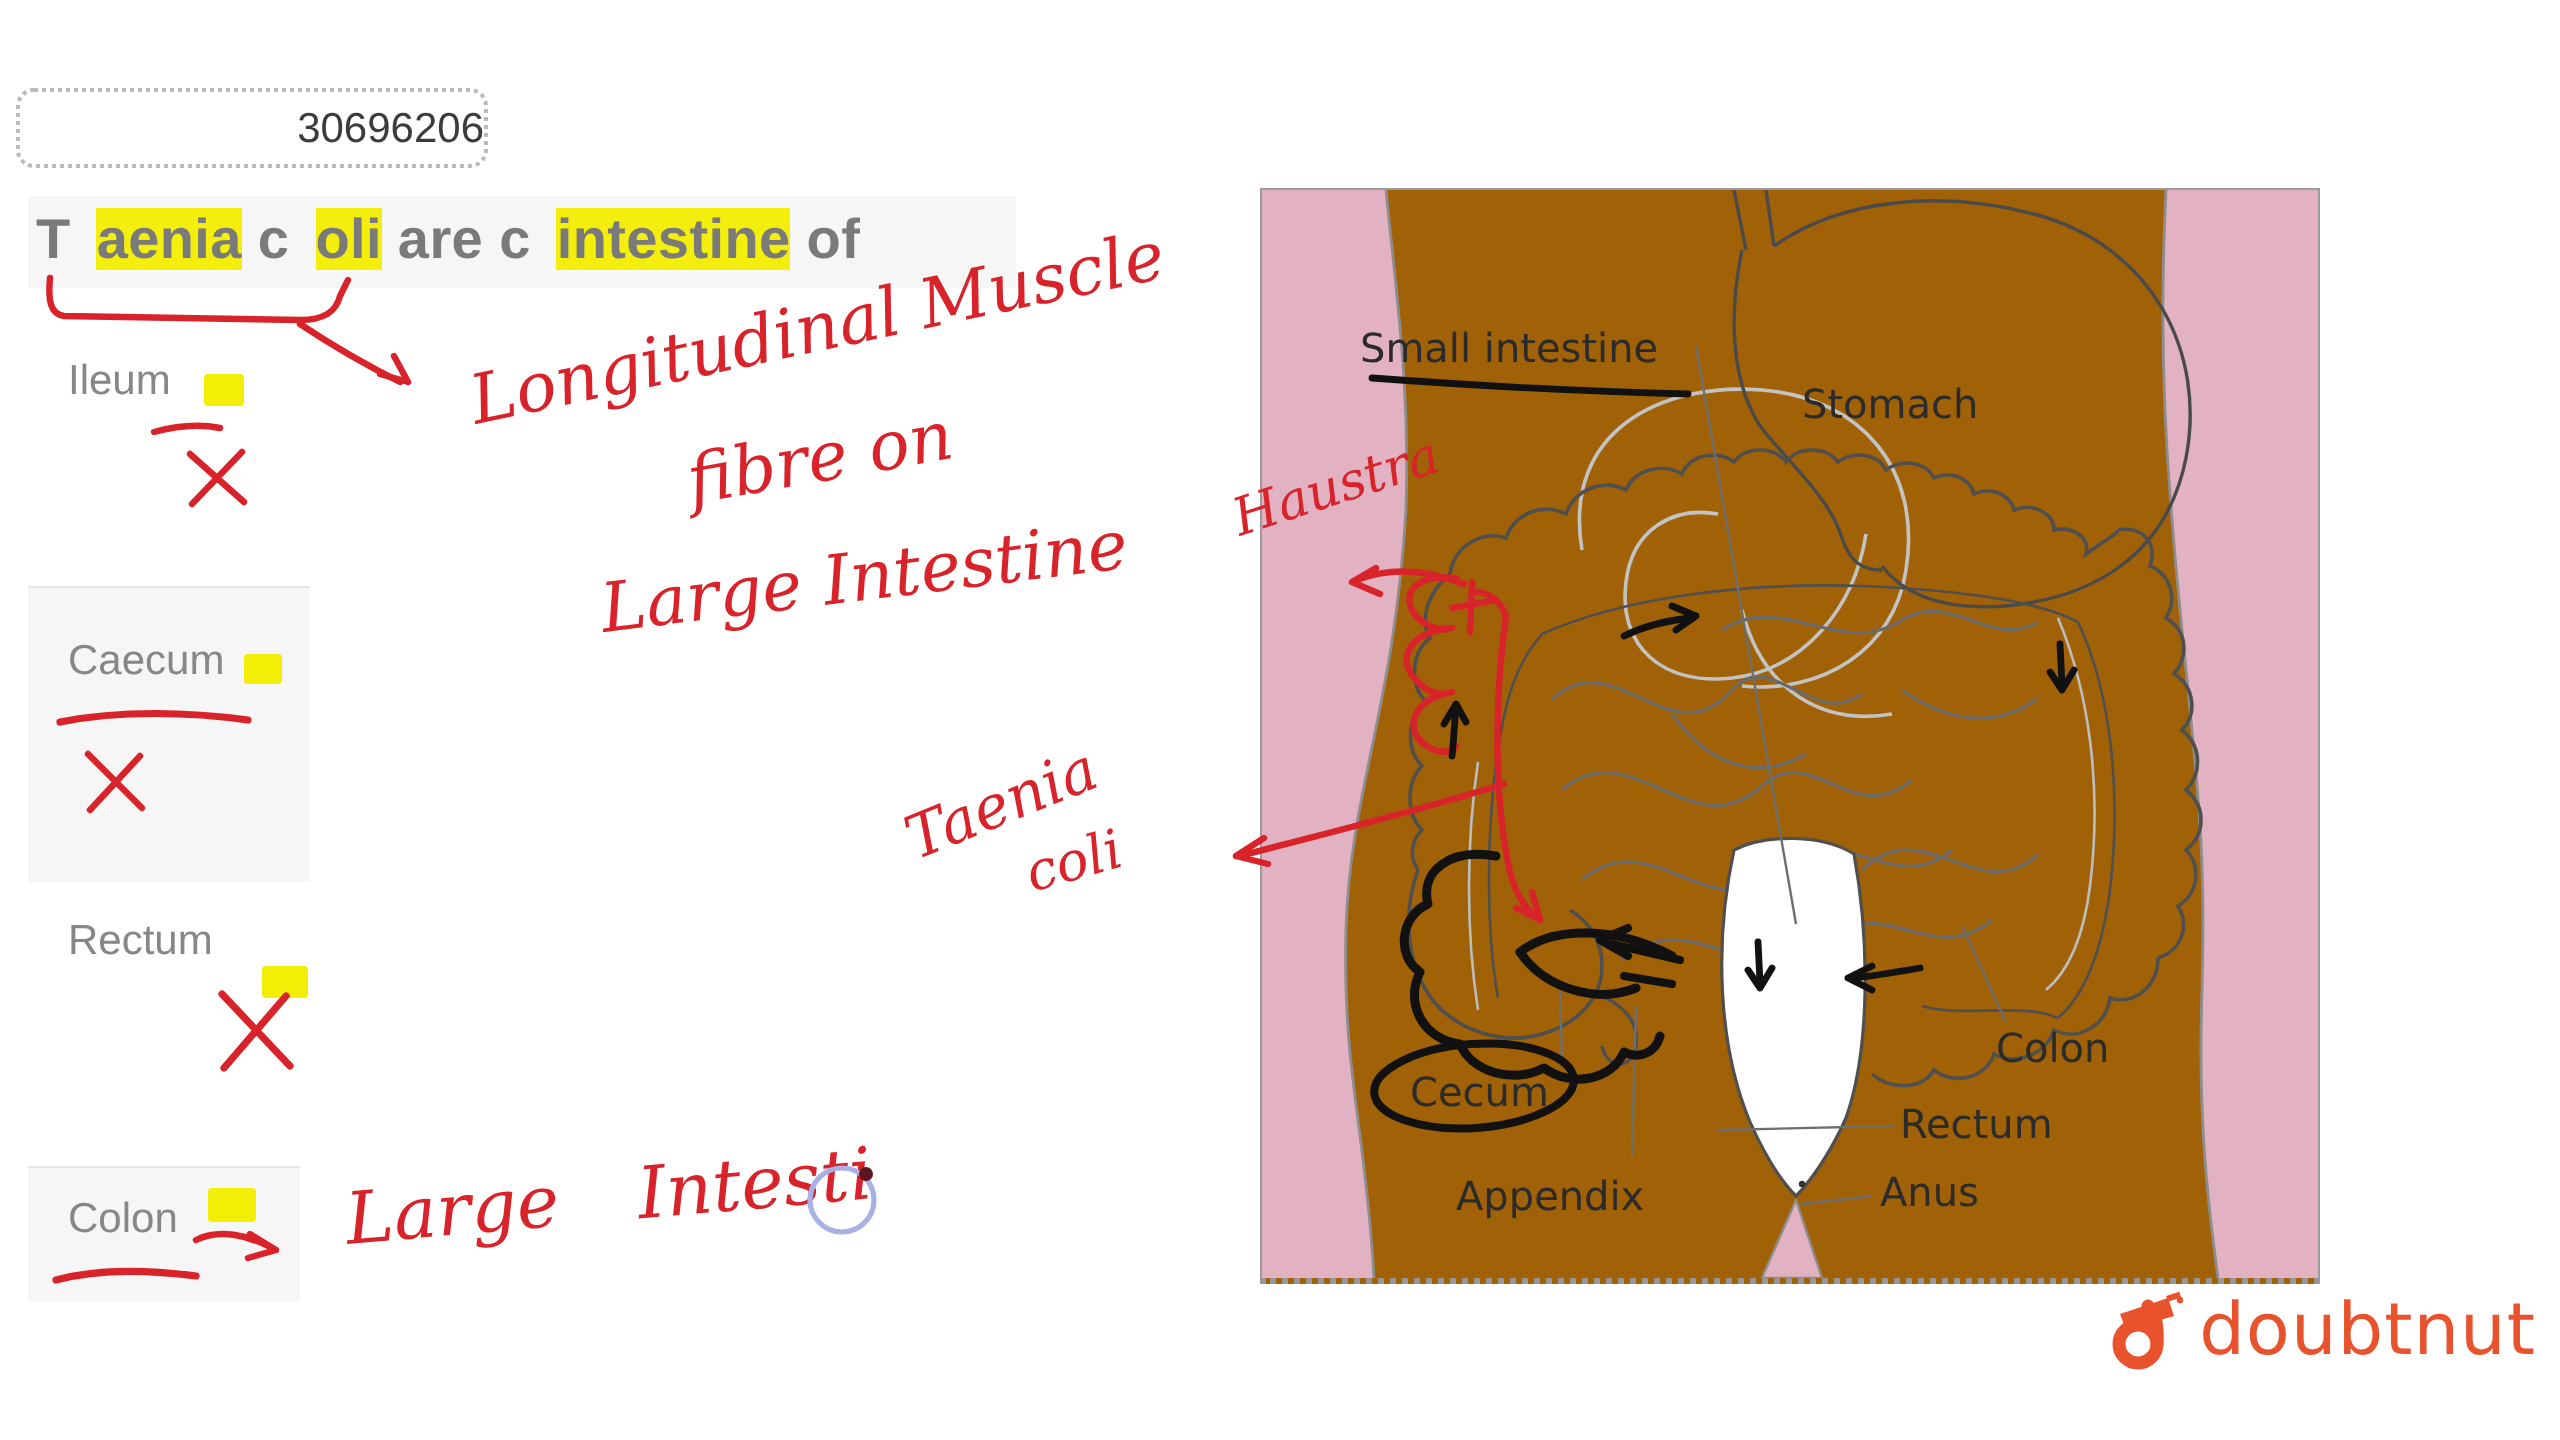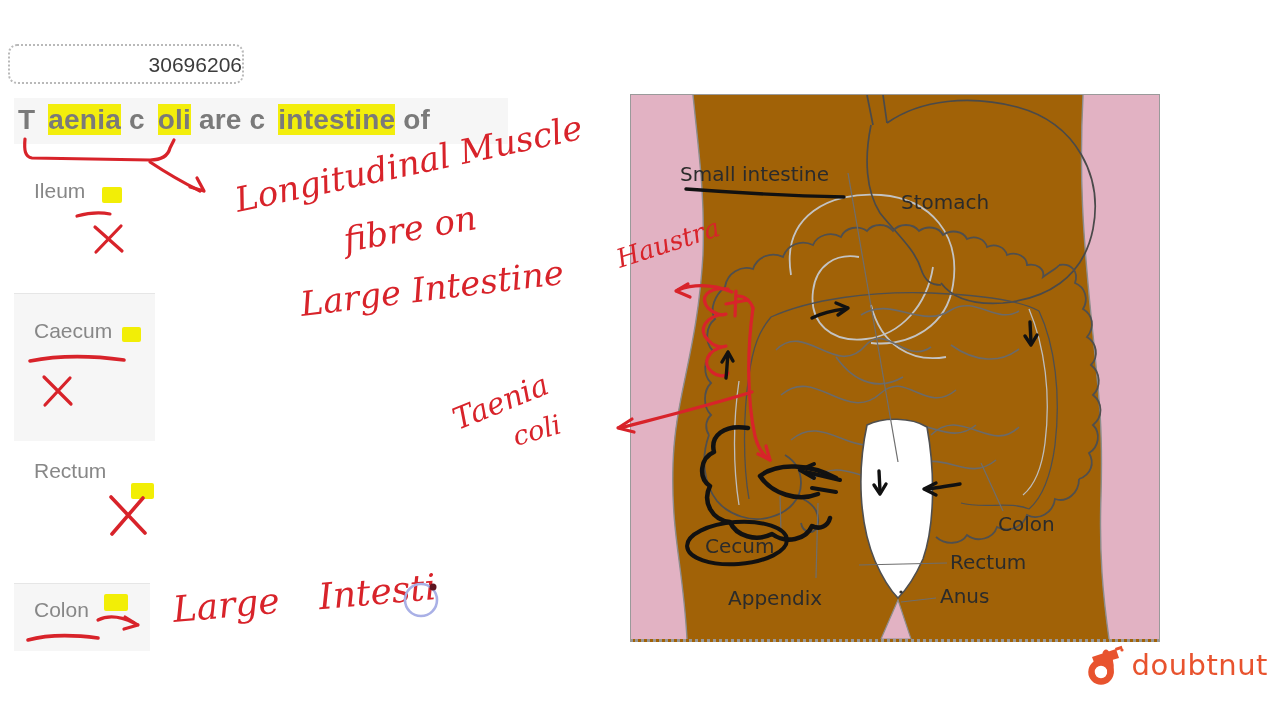--- a/index.html
+++ b/index.html
@@ -14,21 +14,21 @@
   .question .hl{background:#f3ee0c;margin-left:13px;}
   .opt-box{position:absolute;background:#f6f6f6;border-top:1px solid #e6e6e6;}
   .opt-label{position:absolute;font-size:21px;color:#878787;font-weight:500;margin-left:12px;}
   .chip{position:absolute;background:#f2ee06;border-radius:2px;}
   .diagram{position:absolute;left:630px;top:94px;width:528px;height:544px;background:#a16207;
            border:1px solid #9a9a9a;border-bottom:3px dotted #979797;box-sizing:content-box;}
   .overlay{position:absolute;left:0;top:0;width:1280px;height:720px;pointer-events:none;}
   .hand{font-family:"DejaVu Serif",serif;font-style:italic;fill:#d8232a;}
   .dlabel{font-family:"DejaVu Sans","Liberation Sans",sans-serif;fill:#2b2b2b;font-size:20px;}
   .logo{position:absolute;right:12px;bottom:8px;display:flex;align-items:center;}
-  .logo-text{font-family:"DejaVu Sans",sans-serif;font-size:29px;font-weight:500;
+  .logo-text{font-family:"DejaVu Sans",sans-serif;font-size:36px;font-weight:500;
              color:#e8532e;letter-spacing:.5px;margin-left:6px;}
 </style>
 </head>
 <body>
 
 <div class="page">
 
   <div class="id-box">
     <span>30696206</span>
   </div>

